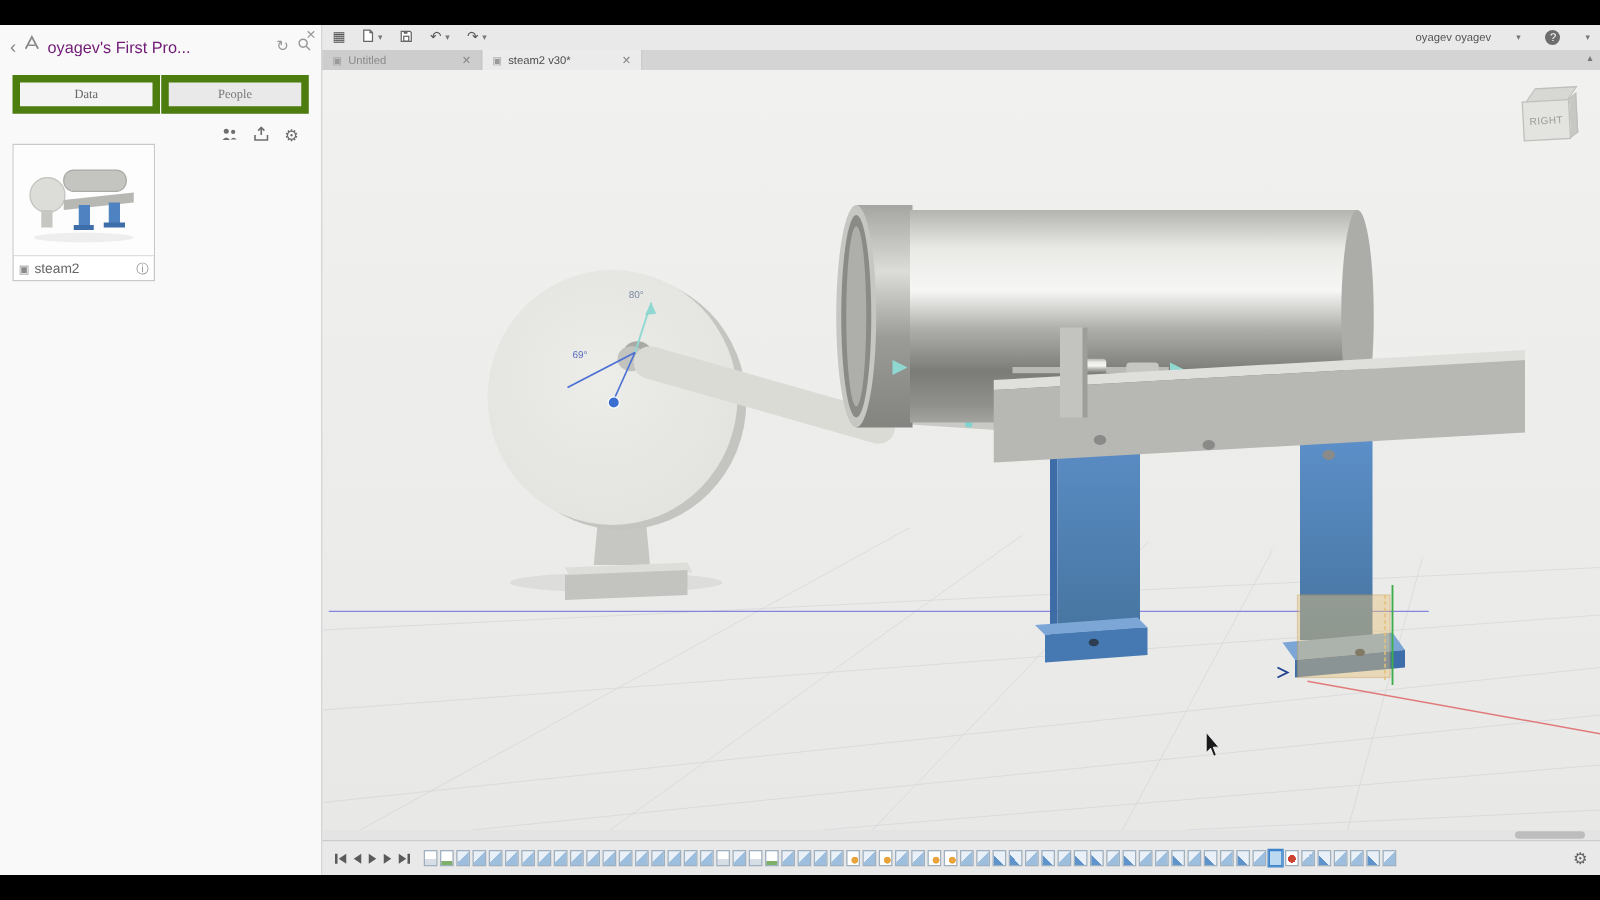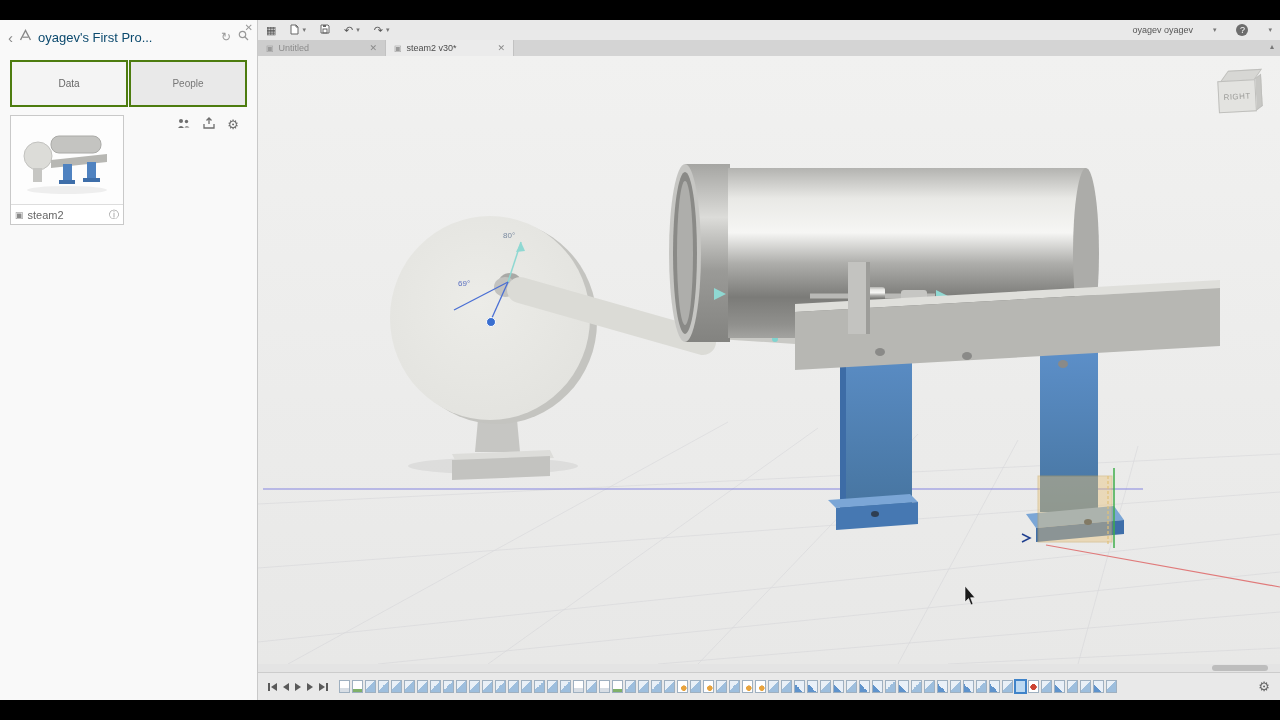--- a/index.html
+++ b/index.html
@@ -7,27 +7,27 @@
               font-family:"Liberation Sans", sans-serif; }
   .stage { position:relative; width:1280px; height:720px; background:#000; }
   .app { position:absolute; left:0; top:20px; width:1280px; height:680px; background:#ececec; }
 
   
   .panel { position:absolute; left:0; top:0; width:258px; height:680px;
            background:#f9f9f9; border-right:1px solid #c9c9c9; }
   .panel-header { position:relative; height:34px; display:flex; align-items:center; padding:0 8px; }
   .back-chev { font-size:15px; color:#888; margin-right:6px; cursor:default; }
   .adsk-logo { margin-right:6px; }
-  .panel-title { font-size:13px; color:#0c4a6e; flex:1; white-space:nowrap; overflow:hidden; }
+  .panel-title { font-size:13px; color:#701a75; flex:1; white-space:nowrap; overflow:hidden; }
   .ph-icon { color:#999; font-size:12px; margin-left:7px; }
   .panel-close { position:absolute; right:4px; top:2px; font-size:10px; color:#999; }
 
   .panel-tabs { display:flex; gap:1px; margin:6px 10px 0 10px; }
-  .ptab { flex:1; text-align:center; font-size:10px; color:#777; padding:16px 0;
-          border:2px solid #4d7c0f; background:#e9e9e9; }
+  .ptab { flex:1; text-align:center; font-size:10px; color:#777; padding:4px 0;
+          border:6px solid #4d7c0f; background:#e9e9e9;font-family:Liberation Serif, serif; }
   .ptab.active { background:#f4f4f4; color:#666; }
 
   .panel-actions { display:flex; justify-content:flex-end; gap:12px; margin:10px 18px 0 0; align-items:center; }
   .pa-icon { color:#6e6e6e; font-size:13px; line-height:1; }
 
   .thumb-card { position:absolute; left:10px; top:95px; width:114px; height:110px;
                 background:#fff; border:1px solid #c9c9c9; }
   .thumb-img { width:112px; height:88px; background:#fdfdfd; display:block; }
   .thumb-row { height:20px; border-top:1px solid #ddd; display:flex; align-items:center;
                padding:0 4px; gap:4px; }

